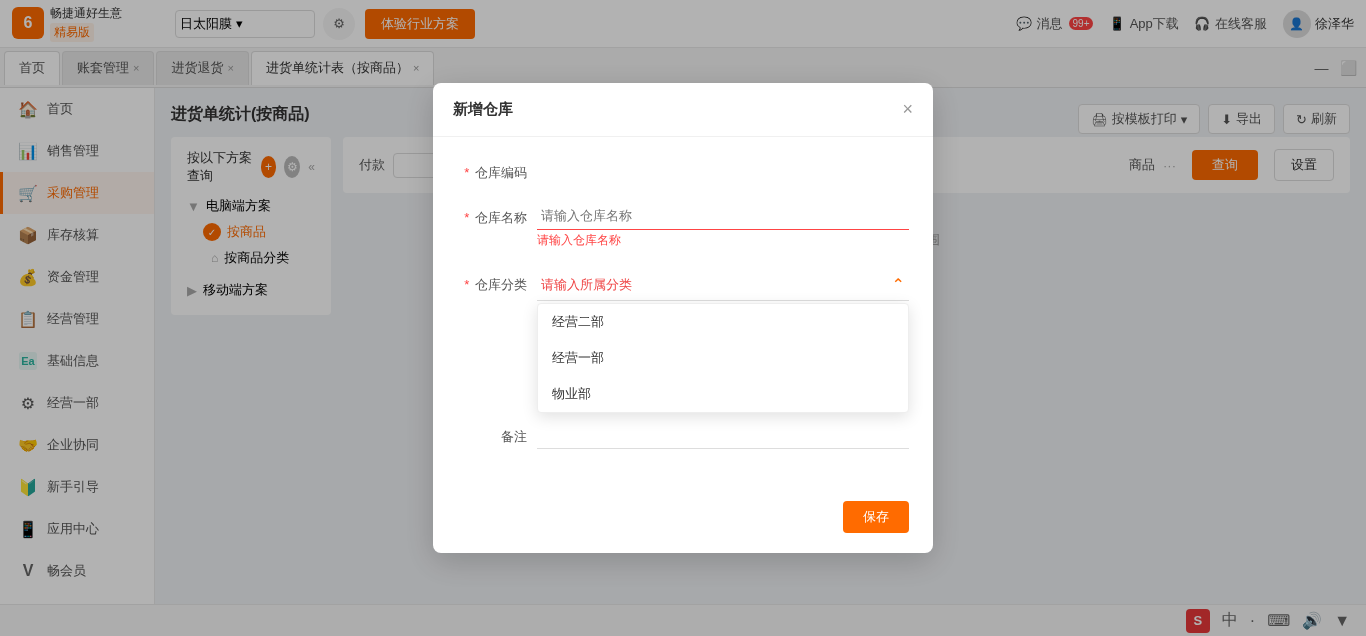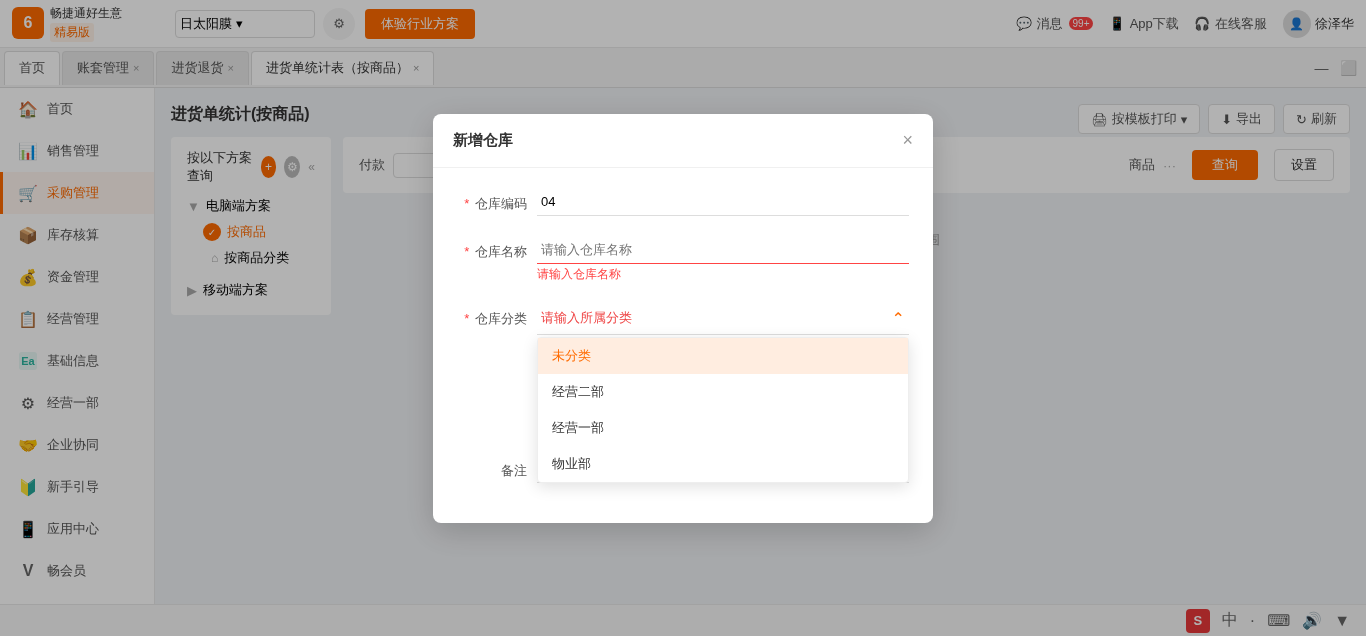--- a/index.html
+++ b/index.html
@@ -447,23 +447,20 @@
       <span class="modal-title">新增仓库</span>
       <span class="modal-close">×</span>
     </div>
     <div class="modal-body">
 
       <div class="form-row">
         <div class="form-label">
           <span class="required">*</span>
           <span>仓库编码</span>
         </div>
-        <div class="form-input-wrap">
-          <input class="form-input" value="04" style="">
-        </div>
       </div>
 
       <div class="form-row">
         <div class="form-label">
           <span class="required">*</span>
           <span>仓库名称</span>
         </div>
         <div class="form-input-wrap">
           <input class="form-input error" placeholder="请输入仓库名称" style="">
           <div class="error-msg">请输入仓库名称</div>
@@ -475,23 +472,20 @@
           <span class="required">*</span>
           <span>仓库分类</span>
         </div>
         <div class="form-input-wrap" style="position:relative;">
           <div class="form-input-category">
             <span class="category-placeholder">请输入所属分类</span>
             <span class="dropdown-arrow">⌃</span>
           </div>
 
           <div class="dropdown-list">
-            <div class="dropdown-item selected">
-              <span>未分类</span>
-            </div>
             <div class="dropdown-item">
               <span>经营二部</span>
             </div>
             <div class="dropdown-item">
               <span>经营一部</span>
             </div>
             <div class="dropdown-item">
               <span>物业部</span>
             </div>
           </div>
@@ -499,20 +493,23 @@
       </div>
 
       <div class="form-row" style="margin-top: 120px;">
         <div class="form-label">备注</div>
         <div class="form-input-wrap">
           <input class="form-input" style="">
         </div>
       </div>
     </div>
 
+    <div class="modal-footer">
+      <button class="btn-save">保存</button>
+    </div>
   </div>
 </div>
 
 <div class="bottom-bar">
   <div class="s-logo">
     <span>S</span>
   </div>
   <span class="bottom-icon">中</span>
   <span class="bottom-icon">·</span>
   <span class="bottom-icon">⌨</span>

